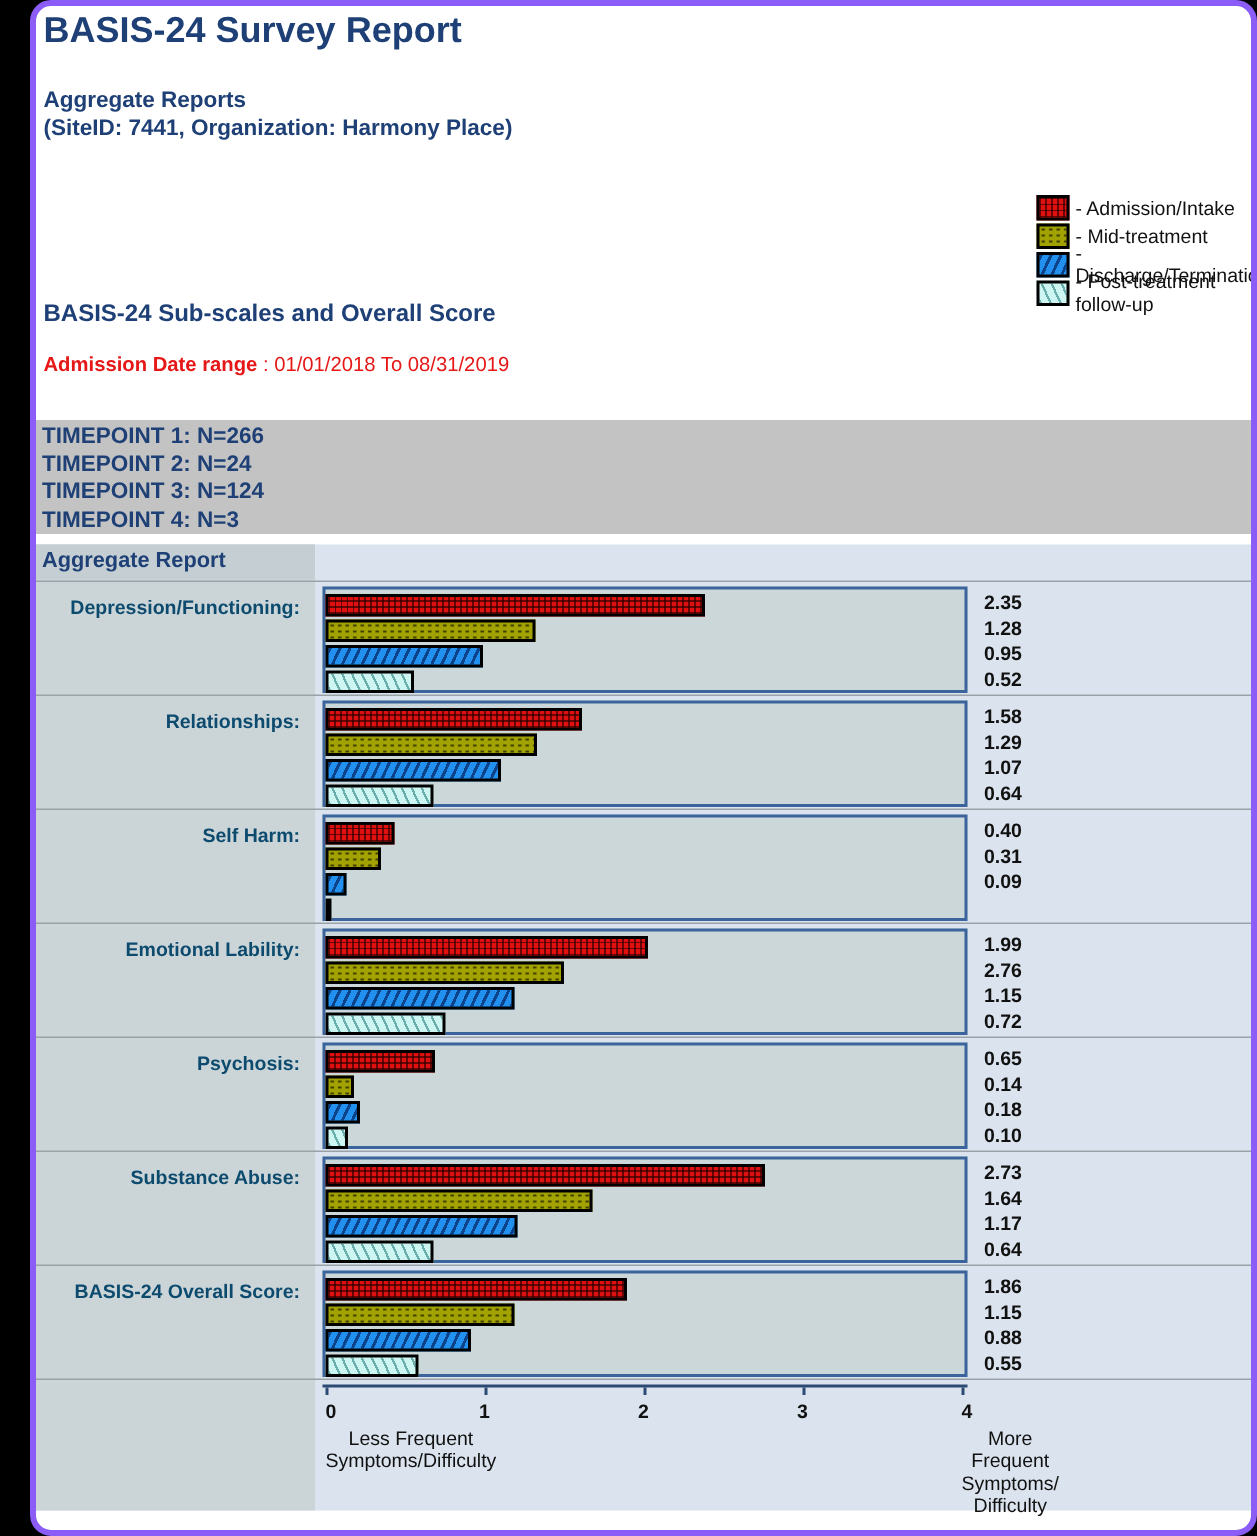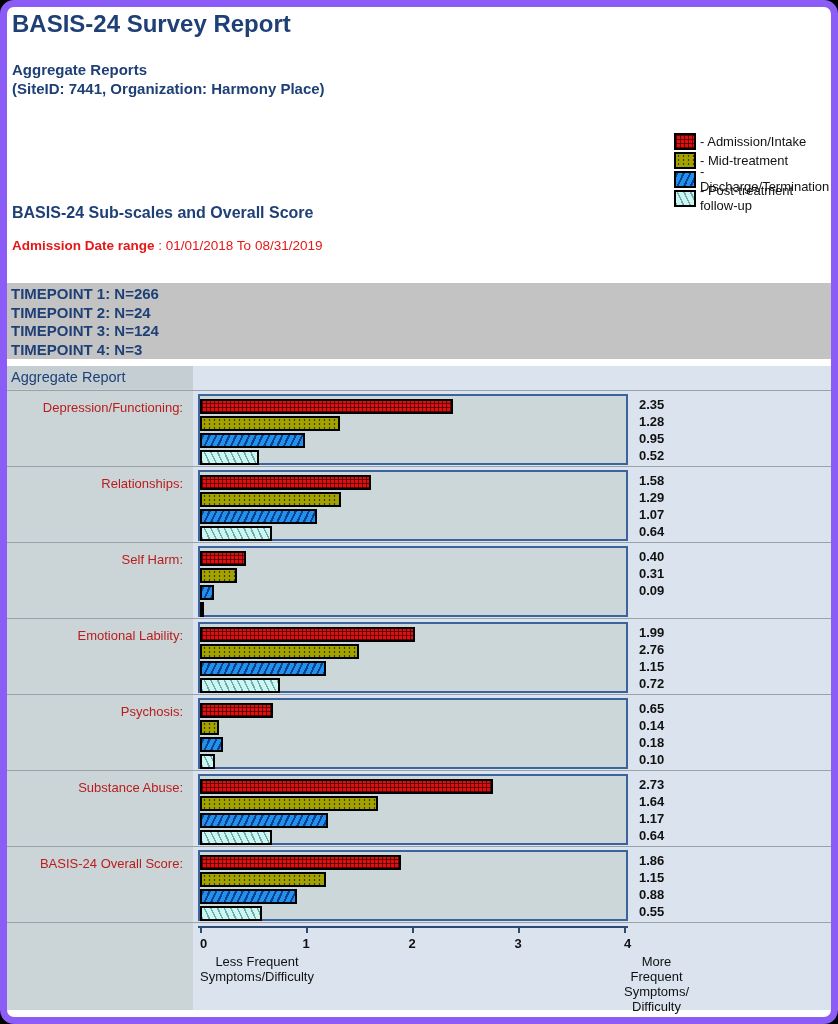--- a/index.html
+++ b/index.html
@@ -1,19 +1,19 @@
 <!DOCTYPE html>
 <html><head>
 <meta charset="utf-8">
 <style>
   html,body{margin:0;padding:0;background:#000;}
   .frame{position:relative;width:838px;height:1024px;background:#000;overflow:hidden;
          font-family:"Liberation Sans",sans-serif;}
-  .sheet{position:absolute;inset:0;box-sizing:border-box;border:7px solid #8b5cf6;
-         border-radius:14px;background:#fff;overflow:hidden;}
+  .sheet{position:absolute;inset:0;box-sizing:border-box;border:4px solid #8b5cf6;
+         border-radius:14px;background:#fff;overflow:hidden;margin-left:20px;}
   .abs{position:absolute;}
   .title{left:5px;top:3px;font-size:24px;font-weight:bold;color:#1e4076;}
   .subtitle{left:5px;top:53px;font-size:15px;font-weight:bold;color:#1e4076;line-height:19px;}
   .section-title{left:5px;top:197px;font-size:16px;font-weight:bold;color:#1e4076;}
   .filters{left:5px;top:230px;font-size:13.5px;color:#e61717;line-height:17px;}
   .filters b{font-weight:bold;}
   .timepoints{left:0;top:276px;width:824px;height:76px;background:#c3c3c3;
               font-size:15px;font-weight:bold;color:#1e4076;line-height:18.5px;padding:2px 0 0 4px;
               box-sizing:border-box;}
   
@@ -24,25 +24,25 @@
   .place{font-size:11px;letter-spacing:10px;color:#b49a57;margin-top:3px;}
   
   .legend{left:667px;top:126px;}
   .lg-item{display:flex;align-items:center;height:16px;margin-bottom:3px;font-size:13px;color:#111;}
   .lg-swatch{width:18px;height:13px;border:2px solid #000;margin-right:4px;flex:none;}
   
   .chart-section{left:0;top:359px;width:824px;height:644px;background:#dbe4ee;}
   .label-col{position:absolute;left:0;top:0;width:186px;height:644px;background:#cbd5d8;}
   .agg-header{position:absolute;left:0;top:0;width:824px;height:23px;}
   .agg-left{position:absolute;left:0;top:0;width:186px;height:23px;background:#c5cfd3;
-            font-size:14.5px;font-weight:normal;color:#1e4076;padding:3px 0 0 4px;box-sizing:border-box;}
+            font-size:14.5px;font-weight:bold;color:#1e4076;padding:3px 0 0 4px;box-sizing:border-box;}
   .hsep{position:absolute;left:0;width:824px;height:1px;background:#9aa2a8;}
   .row{position:absolute;left:0;width:824px;height:76px;}
   .row-label{position:absolute;left:0;top:8px;width:176px;text-align:right;
-             font-size:13px;font-weight:normal;color:#b91c1c;}
+             font-size:13px;font-weight:bold;color:#0c4a6e;}
   .plot{position:absolute;left:191px;top:2px;width:430px;height:71px;box-sizing:border-box;
         border:2px solid #3a649b;background:#ccd7d9;padding-top:3px;}
   .bar{height:15px;box-sizing:border-box;border:2px solid #000;margin-bottom:2px;}
   .vals{position:absolute;left:632px;top:4px;width:60px;font-size:13px;font-weight:bold;
         color:#111;line-height:17px;}
   
   .p0{background-image:repeating-linear-gradient(90deg,rgba(40,0,0,.65) 0 1px,transparent 1px 4px),
        repeating-linear-gradient(0deg,rgba(40,0,0,.65) 0 1px,transparent 1px 4px);}
   .p1{background-image:radial-gradient(rgba(40,40,0,.8) 1px,transparent 1.2px);background-size:5px 4px;}
   .p2{background-image:repeating-linear-gradient(115deg,rgba(0,25,85,.65) 0 2px,transparent 2px 6px);}

